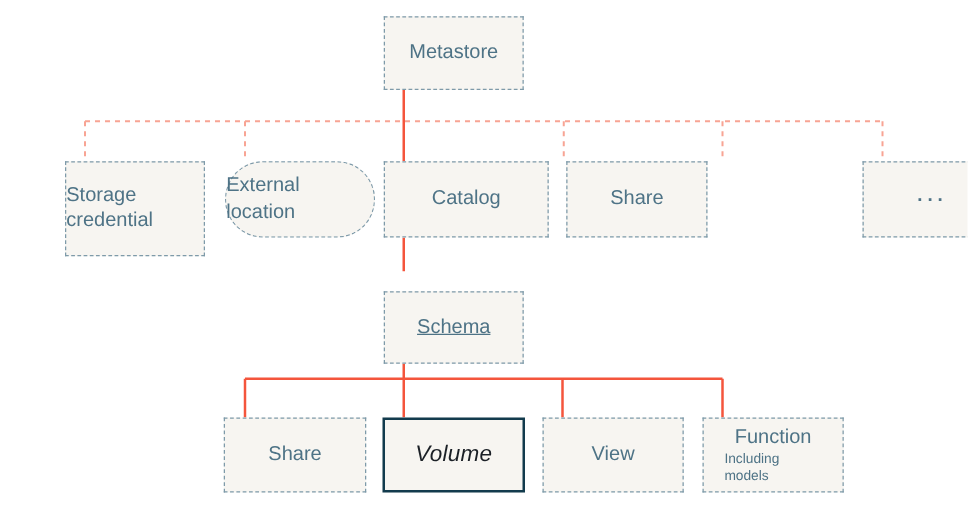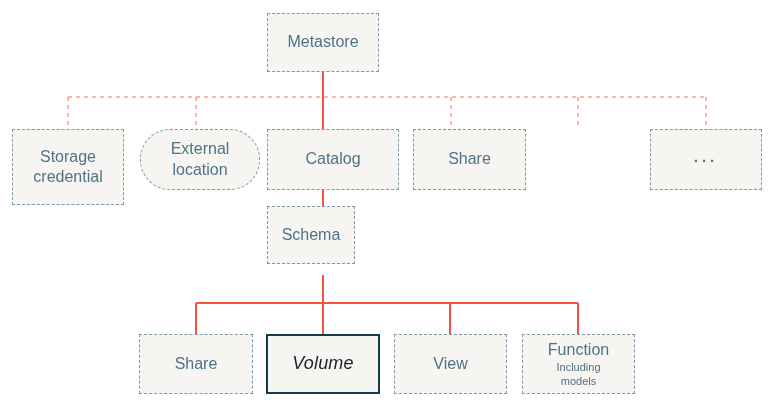--- a/index.html
+++ b/index.html
@@ -46,21 +46,22 @@
     box-sizing:border-box;
     background:var(--box-fill);
     border:1.5px dashed var(--box-border);
     color:var(--label-text);
     font-size:16px;
     line-height:1.28;
     display:flex;
     flex-direction:column;
     align-items:center;
     justify-content:center;
-    text-align:center;
+    text-align:left;
+    margin-left:40px;
   }
   .node .label{display:block;}
   .node.highlight{
     border:2px solid var(--highlight-border);
     color:var(--highlight-text);
     font-size:18px;
     font-weight:500;
     letter-spacing:.2px;
   }
   .node.ellipsis .label{
@@ -119,21 +120,21 @@
 
   <div class="node" style="left:413px;top:129px;width:113px;height:61px;">
     <span class="label">Share</span>
   </div>
 
 
   <div class="node ellipsis" style="left:650px;top:129px;width:112px;height:61px;">
     <span class="label">...</span>
   </div>
 
-  <div class="node" style="left:267px;top:206px;width:88px;height:58px;">
+  <div class="node" style="left:267px;top:233px;width:112px;height:58px;text-decoration:underline;">
     <span class="label">Schema</span>
   </div>
 
   <div class="node" style="left:139px;top:334px;width:114px;height:60px;">
     <span class="label">Share</span>
   </div>
 
   <div class="node highlight" style="left:266px;top:334px;width:114px;height:60px;font-style:italic;">
     <span class="label">Volume</span>
   </div>

